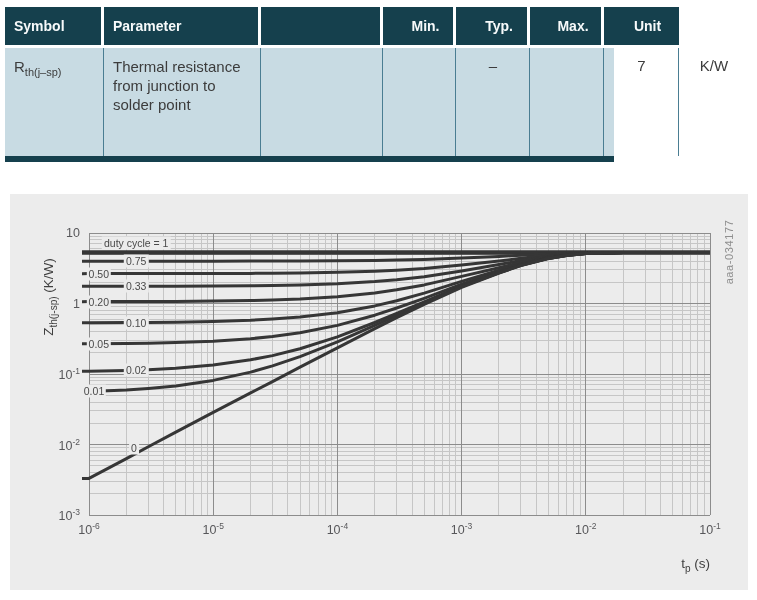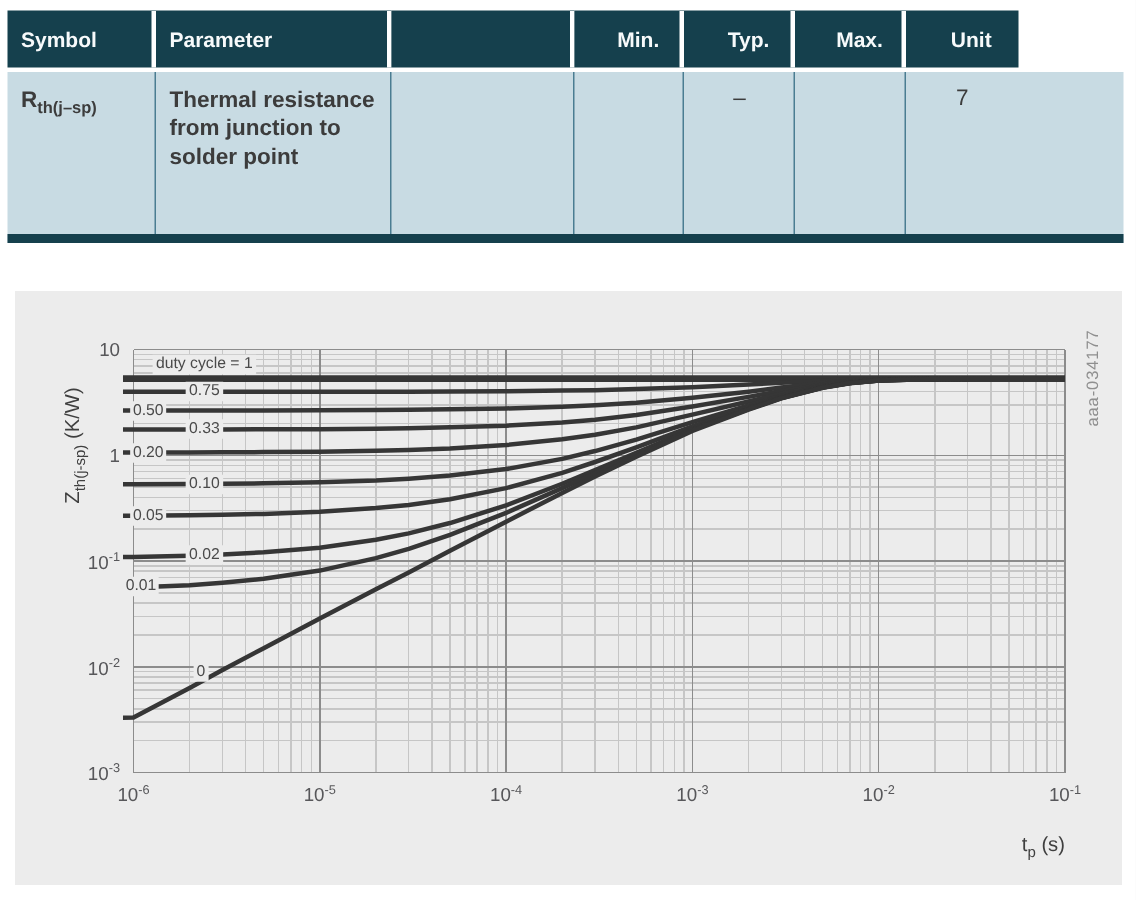--- a/index.html
+++ b/index.html
@@ -1,30 +1,30 @@
 <!DOCTYPE html>
 <html><head>
 <meta charset="utf-8">
 <style>
   html,body{margin:0;padding:0;background:#fff;}
   .page{position:relative;width:757px;height:600px;background:#ffffff;overflow:hidden;
         font-family:"Liberation Sans","DejaVu Sans",sans-serif;}
 
   
-  .spec-table{position:absolute;left:5px;top:7px;width:744px;}
+  .spec-table{position:absolute;left:5px;top:7px;width:609px;}
   .tbl-head{display:grid;grid-template-columns:99px 157px 122px 73px 74px 74px 75px 70px;height:38px;margin-bottom:3px;}
   .hc{background:#15404d;color:#f7fafb;font-weight:bold;font-size:14px;display:flex;align-items:center;
       padding-left:9px;box-sizing:border-box;box-shadow:inset -3px 0 0 #ffffff;}
   .hc.center{justify-content:center;padding-left:12px;}
   .hc:last-child{box-shadow:none;}
   .tbl-body{display:grid;grid-template-columns:99px 157px 122px 73px 74px 74px 75px 70px;
             background:#c8dbe3;border-bottom:6px solid #15404d;height:114px;box-sizing:border-box;}
   .bc{box-shadow:inset -1px 0 0 #4a7d92;padding-top:9px;font-size:15px;color:#3c3c3c;box-sizing:border-box;}
   .bc:last-child{box-shadow:none;}
-  .bc.left{padding-left:9px;padding-right:3px;line-height:19px;font-weight:bold;}
+  .bc.left{padding-left:9px;padding-right:3px;line-height:19px;}
   .bc.center{text-align:center;}
   .bc sub{font-size:11px;}
 
   
   .panel{position:absolute;left:10px;top:194px;width:738px;height:396px;background:#ececec;}
   #plot-svg{position:absolute;left:0;top:0;}
   .tick{position:absolute;font-size:12.5px;color:#57575a;white-space:nowrap;}
   .tick sup{font-size:8.5px;vertical-align:super;letter-spacing:0;}
   .xtick{transform:translate(-50%,0);}
   .ytick{transform:translate(-100%,-50%);}
@@ -53,20 +53,21 @@
       <div class="hc center">Unit</div>
     </div>
     <div class="tbl-body">
       <div class="bc left"><span>R</span><sub>th(j–sp)</sub></div>
       <div class="bc left">Thermal resistance from junction to solder point</div>
       <div class="bc left"></div>
       <div class="bc left"></div>
       <div class="bc center">–</div>
       <div class="bc center"></div>
       <div class="bc center">7</div>
+      <div class="bc center">K/W</div>
     </div>
   </div>
 
   <div class="panel">
     <svg id="plot-svg" width="738" height="396">
         <g shape-rendering="crispEdges">
           <line x1="116.38792546146647" y1="39" x2="116.38792546146647" y2="321" stroke="#c6c6c6" stroke-width="1"></line>
           <line x1="138.2584598361821" y1="39" x2="138.2584598361821" y2="321" stroke="#c6c6c6" stroke-width="1"></line>
           <line x1="153.77585092293293" y1="39" x2="153.77585092293293" y2="321" stroke="#c6c6c6" stroke-width="1"></line>
           <line x1="165.81207453853352" y1="39" x2="165.81207453853352" y2="321" stroke="#c6c6c6" stroke-width="1"></line>

